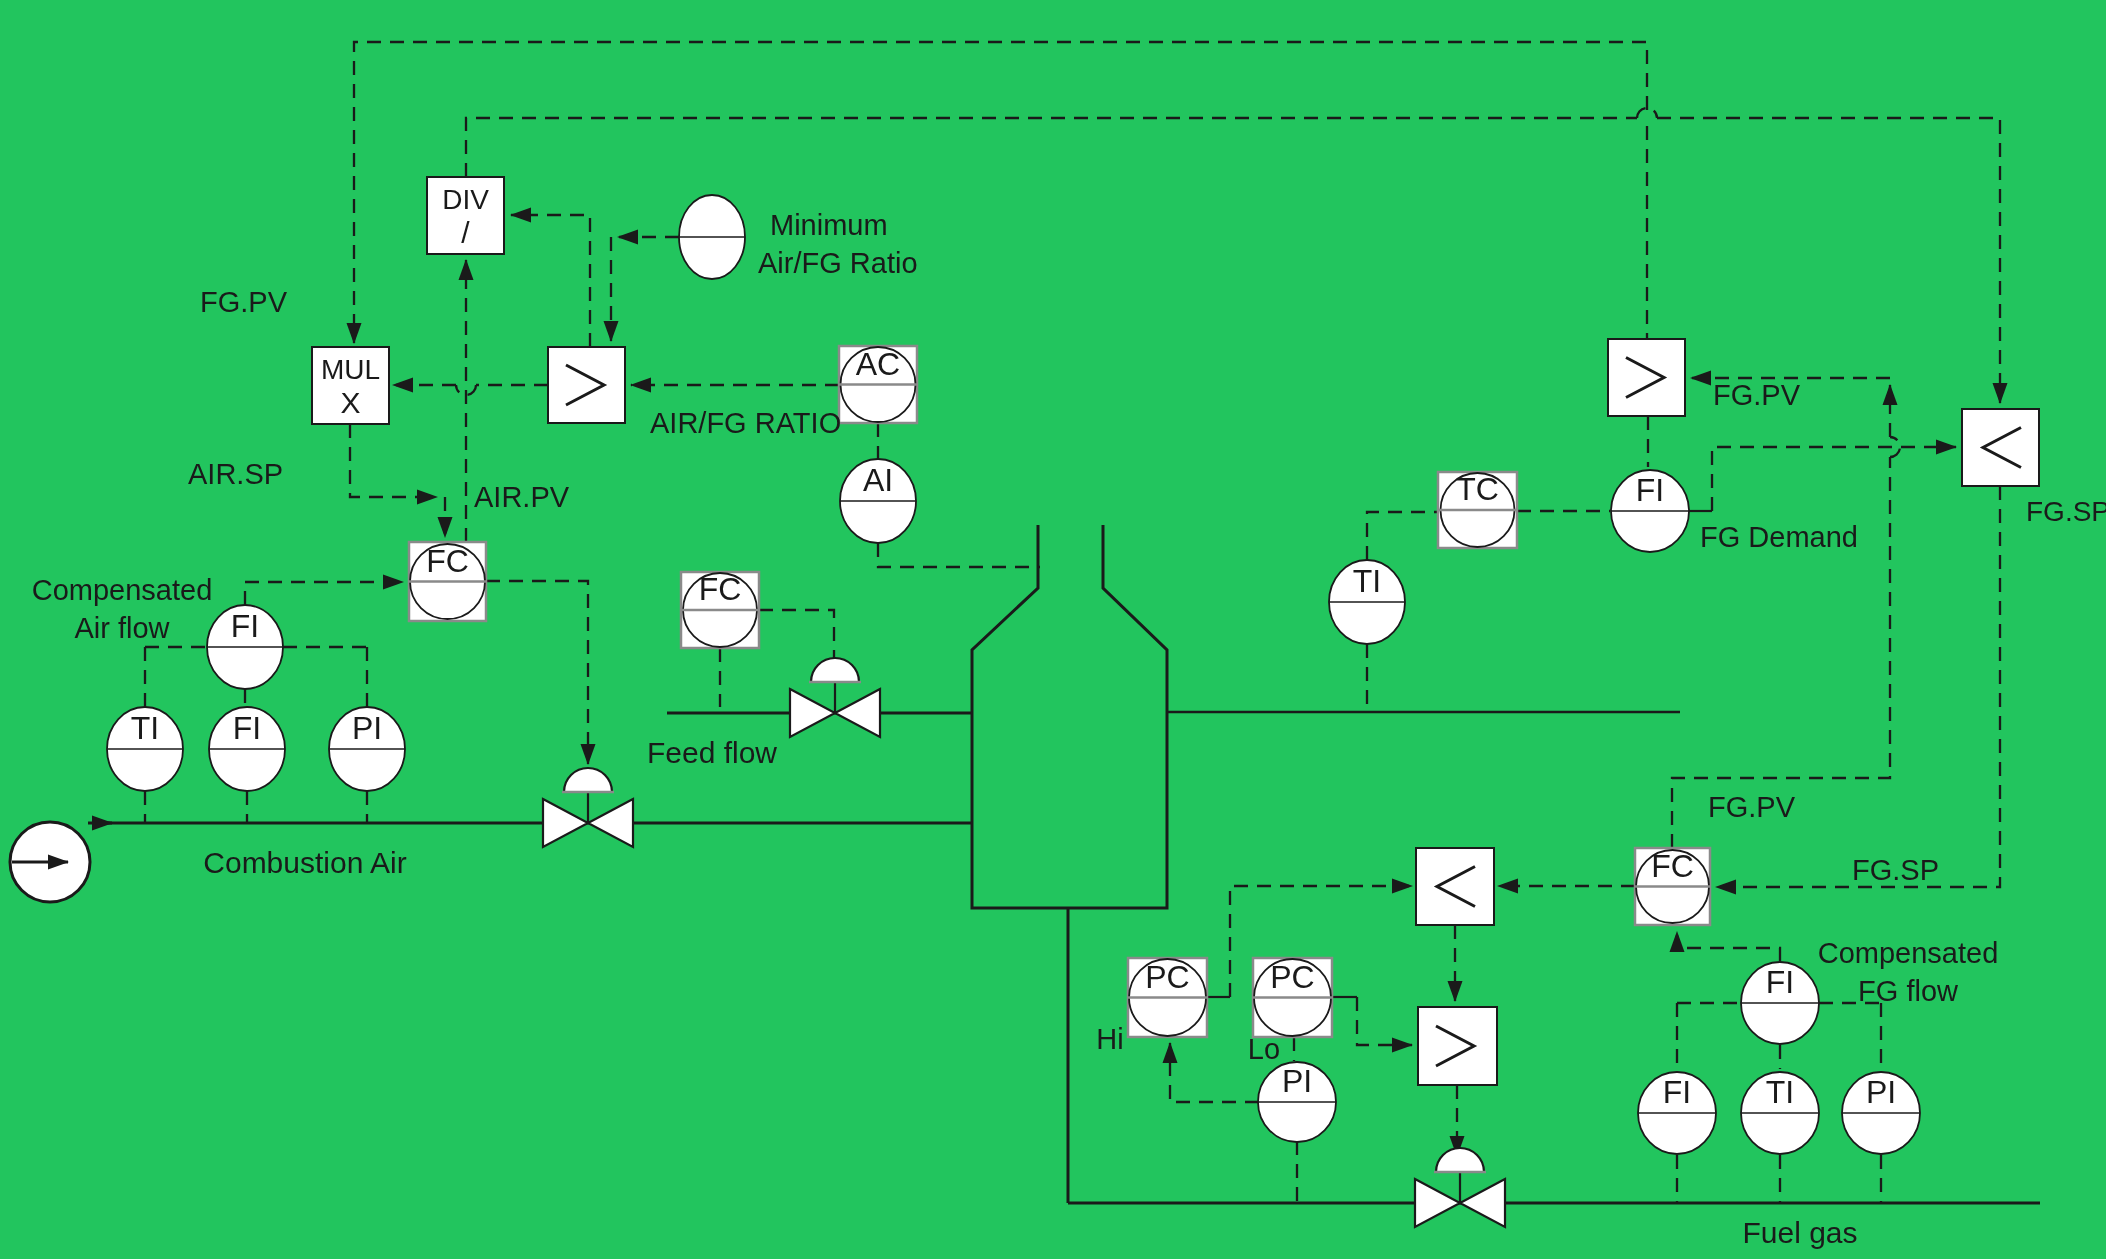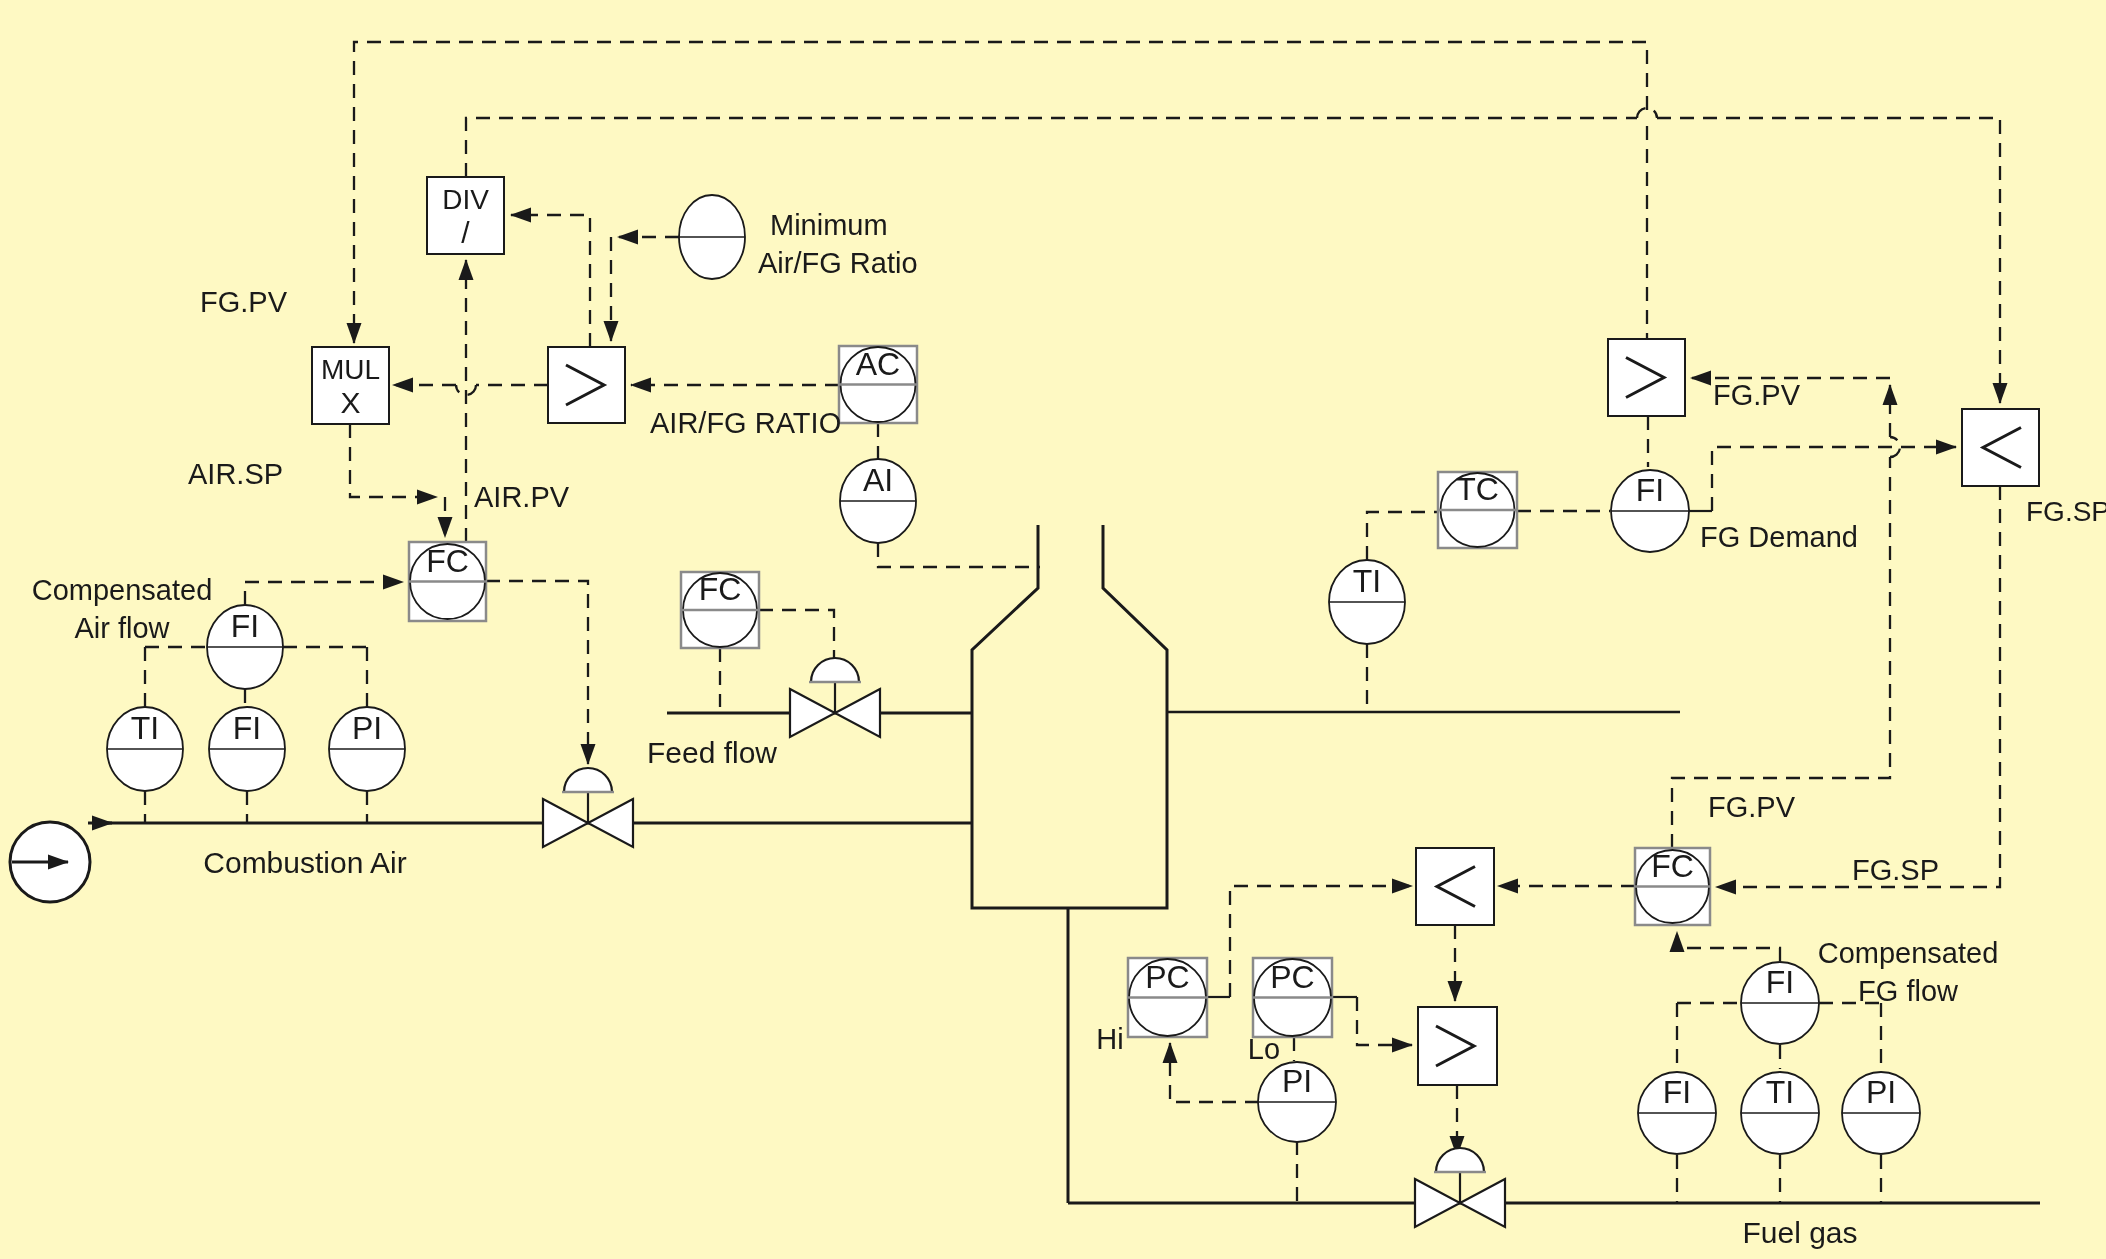--- a/index.html
+++ b/index.html
@@ -1,16 +1,16 @@
 <!DOCTYPE html>
 <html><head>
 <meta charset="utf-8">
 <style>
   html,body{margin:0;padding:0;background:#fff;}
-  .stage{width:2106px;height:1259px;position:relative;background:#fef9c3;overflow:hidden;}
+  .stage{width:2106px;height:1259px;position:relative;background:#22c55e;overflow:hidden;}
   svg{display:block;}
   svg text{font-family:"Liberation Sans","DejaVu Sans",sans-serif;fill:#1a1a1a;}
 </style>
 </head>
 <body>
 
 <div class="stage">
   <svg id="pid" width="2106" height="1259" viewBox="0 0 2106 1259" xmlns="http://www.w3.org/2000/svg">
     <defs>
       <marker id="ah" markerUnits="userSpaceOnUse" markerWidth="24" markerHeight="18" refX="21" refY="8" orient="auto">

